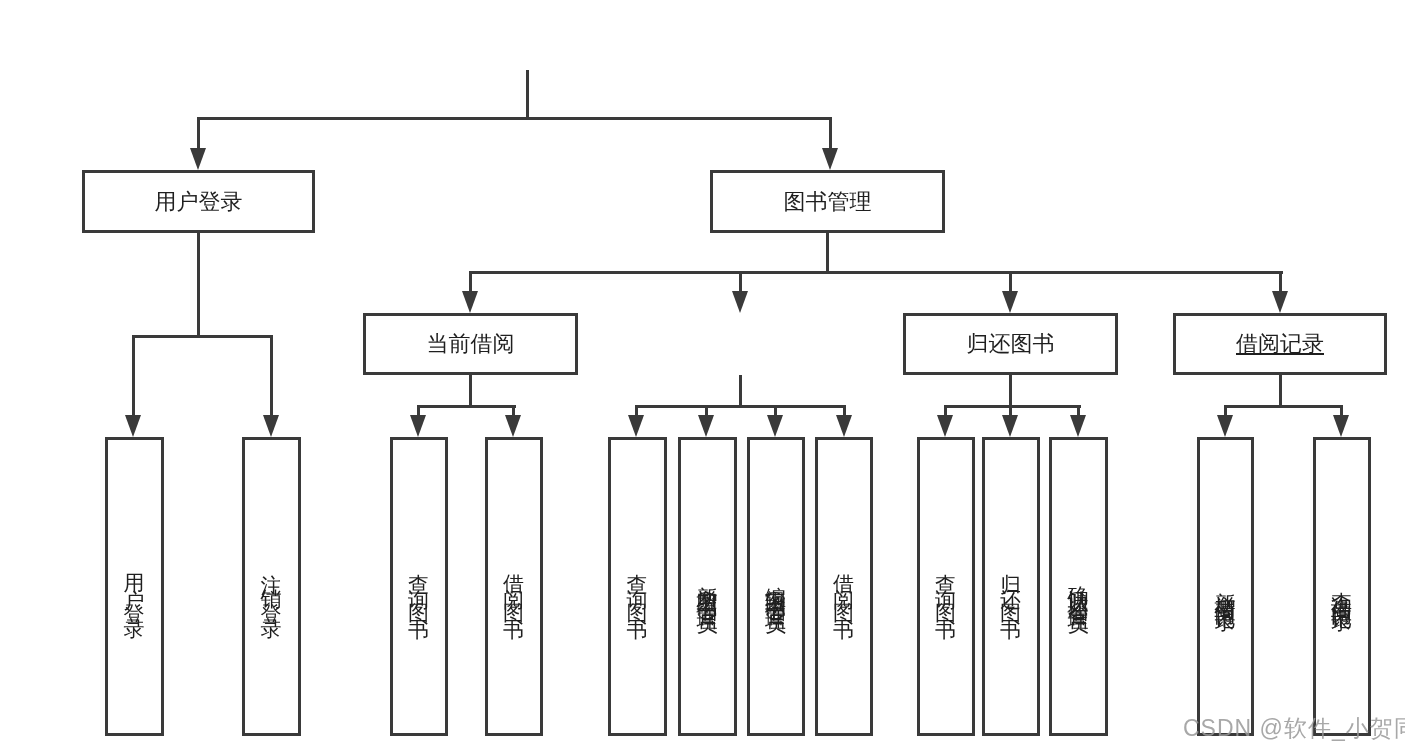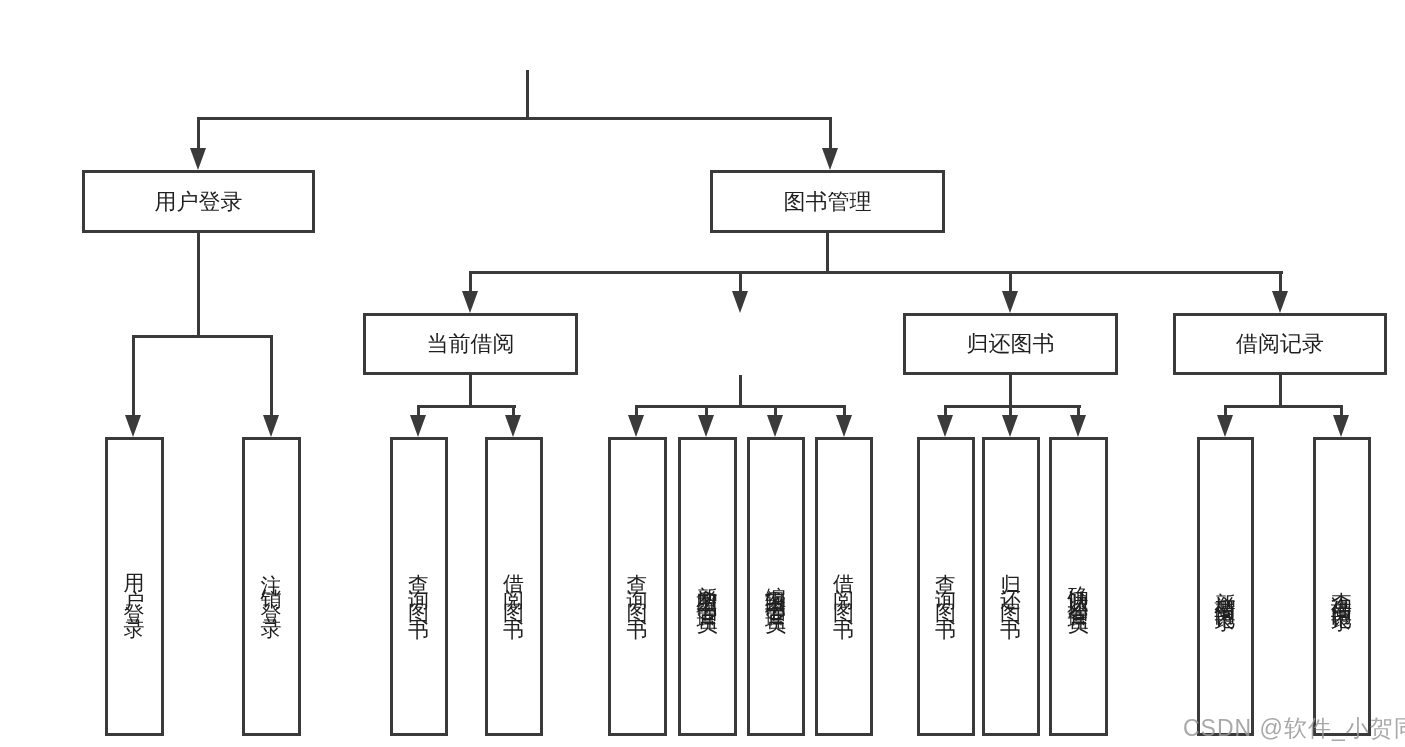--- a/index.html
+++ b/index.html
@@ -50,21 +50,21 @@
   <div class="node" style="left:710px; top:170px; width:235px; height:63px;">
     <span>图书管理</span>
   </div>
 
   <div class="node" style="left:363px; top:313px; width:215px; height:62px;">
     <span>当前借阅</span>
   </div>
   <div class="node" style="left:903px; top:313px; width:215px; height:62px;">
     <span>归还图书</span>
   </div>
-  <div class="node" style="left:1173px; top:313px; width:214px; height:62px;">
+  <div class="node" style="left:1173px; top:313px; width:214px; height:62px;text-decoration:underline;">
     <span>借阅记录</span>
   </div>
 
   <div class="node vnode" style="left:105px; top:437px; width:59px; height:299px;">
     <span class="vlabel">用户登录</span>
   </div>
   <div class="node vnode" style="left:242px; top:437px; width:59px; height:299px;">
     <span class="vlabel">注销登录</span>
   </div>
 

